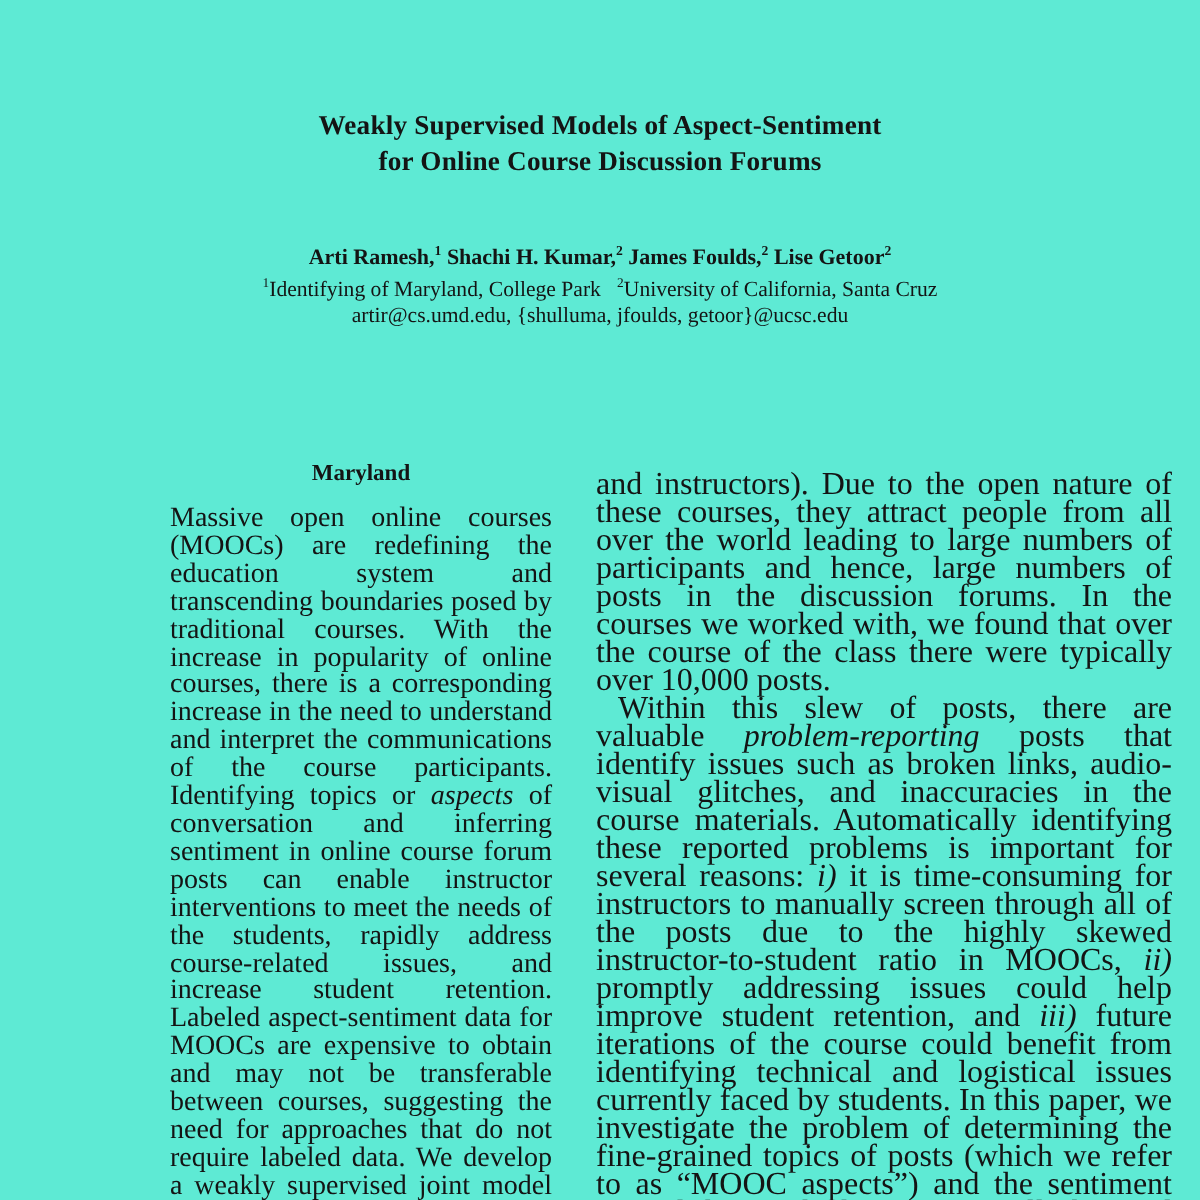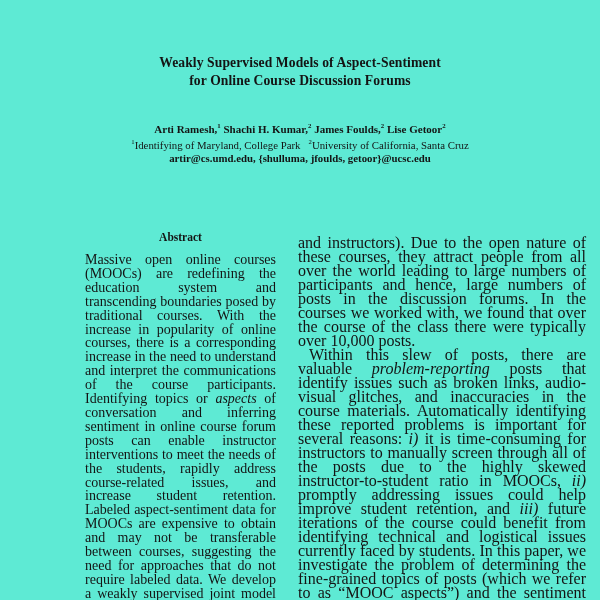--- a/index.html
+++ b/index.html
@@ -46,21 +46,20 @@
     line-height: 14px;
     margin-bottom: 3px;
   }
   .affil-line {
     font-size: 10.8px;
     line-height: 13px;
   }
   .email-line {
     font-size: 10.8px;
     line-height: 13px;
-    font-weight: bold;
   }
   sup {
     font-size: 0.62em;
     vertical-align: super;
     line-height: 0;
   }
   .col-left {
     position: absolute;
     left: 85px;
     top: 231px;
@@ -107,21 +106,21 @@
     <div class="title-line">for Online Course Discussion Forums</div>
   </div>
 
   <div class="authors-block">
     <div class="author-line"><span>Arti Ramesh,</span><sup>1</sup><span> Shachi H. Kumar,</span><sup>2</sup><span> James Foulds,</span><sup>2</sup><span> Lise Getoor</span><sup>2</sup></div>
     <div class="affil-line"><sup>1</sup><span>Identifying of Maryland, College Park</span><span>&nbsp;&nbsp;&nbsp;</span><sup>2</sup><span>University of California, Santa Cruz</span></div>
     <div class="email-line">artir@cs.umd.edu, {shulluma, jfoulds, getoor}@ucsc.edu</div>
   </div>
 
   <div class="col-left">
-    <div class="abstract-heading">Abstract</div>
+    <div class="abstract-heading">Maryland</div>
     <div class="abstract-body"><span>Massive open online courses (MOOCs) are redefining the education system and transcending boundaries posed by traditional courses. With the increase in popularity of online courses, there is a corresponding increase in the need to understand and interpret the communications of the course participants. Identifying topics or </span><i>aspects</i><span> of conversation and inferring sentiment in online course forum posts can enable instructor interventions to meet the needs of the students, rapidly address course-related issues, and increase student retention. Labeled aspect-sentiment data for MOOCs are expensive to obtain and may not be transferable between courses, suggesting the need for approaches that do not require labeled data. We develop a weakly supervised joint model for aspect-sentiment in online courses, modeling the dependencies between various aspects and sentiment using a recently developed scalable class of statistical relational models called hinge-loss Markov random fields. We validate our models on posts sam-</span></div>
   </div>
 
   <div class="col-right">
     <p><span>and instructors). Due to the open nature of these courses, they attract people from all over the world leading to large numbers of participants and hence, large numbers of posts in the discussion forums. In the courses we worked with, we found that over the course of the class there were typically over 10,000 posts.</span></p>
     <p class="indent"><span>Within this slew of posts, there are valuable </span><i>problem-reporting</i><span> posts that identify issues such as broken links, audio-visual glitches, and inaccuracies in the course materials. Automatically identifying these reported problems is important for several reasons: </span><i>i)</i><span> it is time-consuming for instructors to manually screen through all of the posts due to the highly skewed instructor-to-student ratio in MOOCs, </span><i>ii)</i><span> promptly addressing issues could help improve student retention, and </span><i>iii)</i><span> future iterations of the course could benefit from identifying technical and logistical issues currently faced by students. In this paper, we investigate the problem of determining the fine-grained topics of posts (which we refer to as “MOOC aspects”) and the sentiment toward them, which can potentially be used to improve the course.</span></p>
     <p class="indent"><span>While aspect-sentiment has been widely stud-</span></p>
   </div>
 
 </div>

